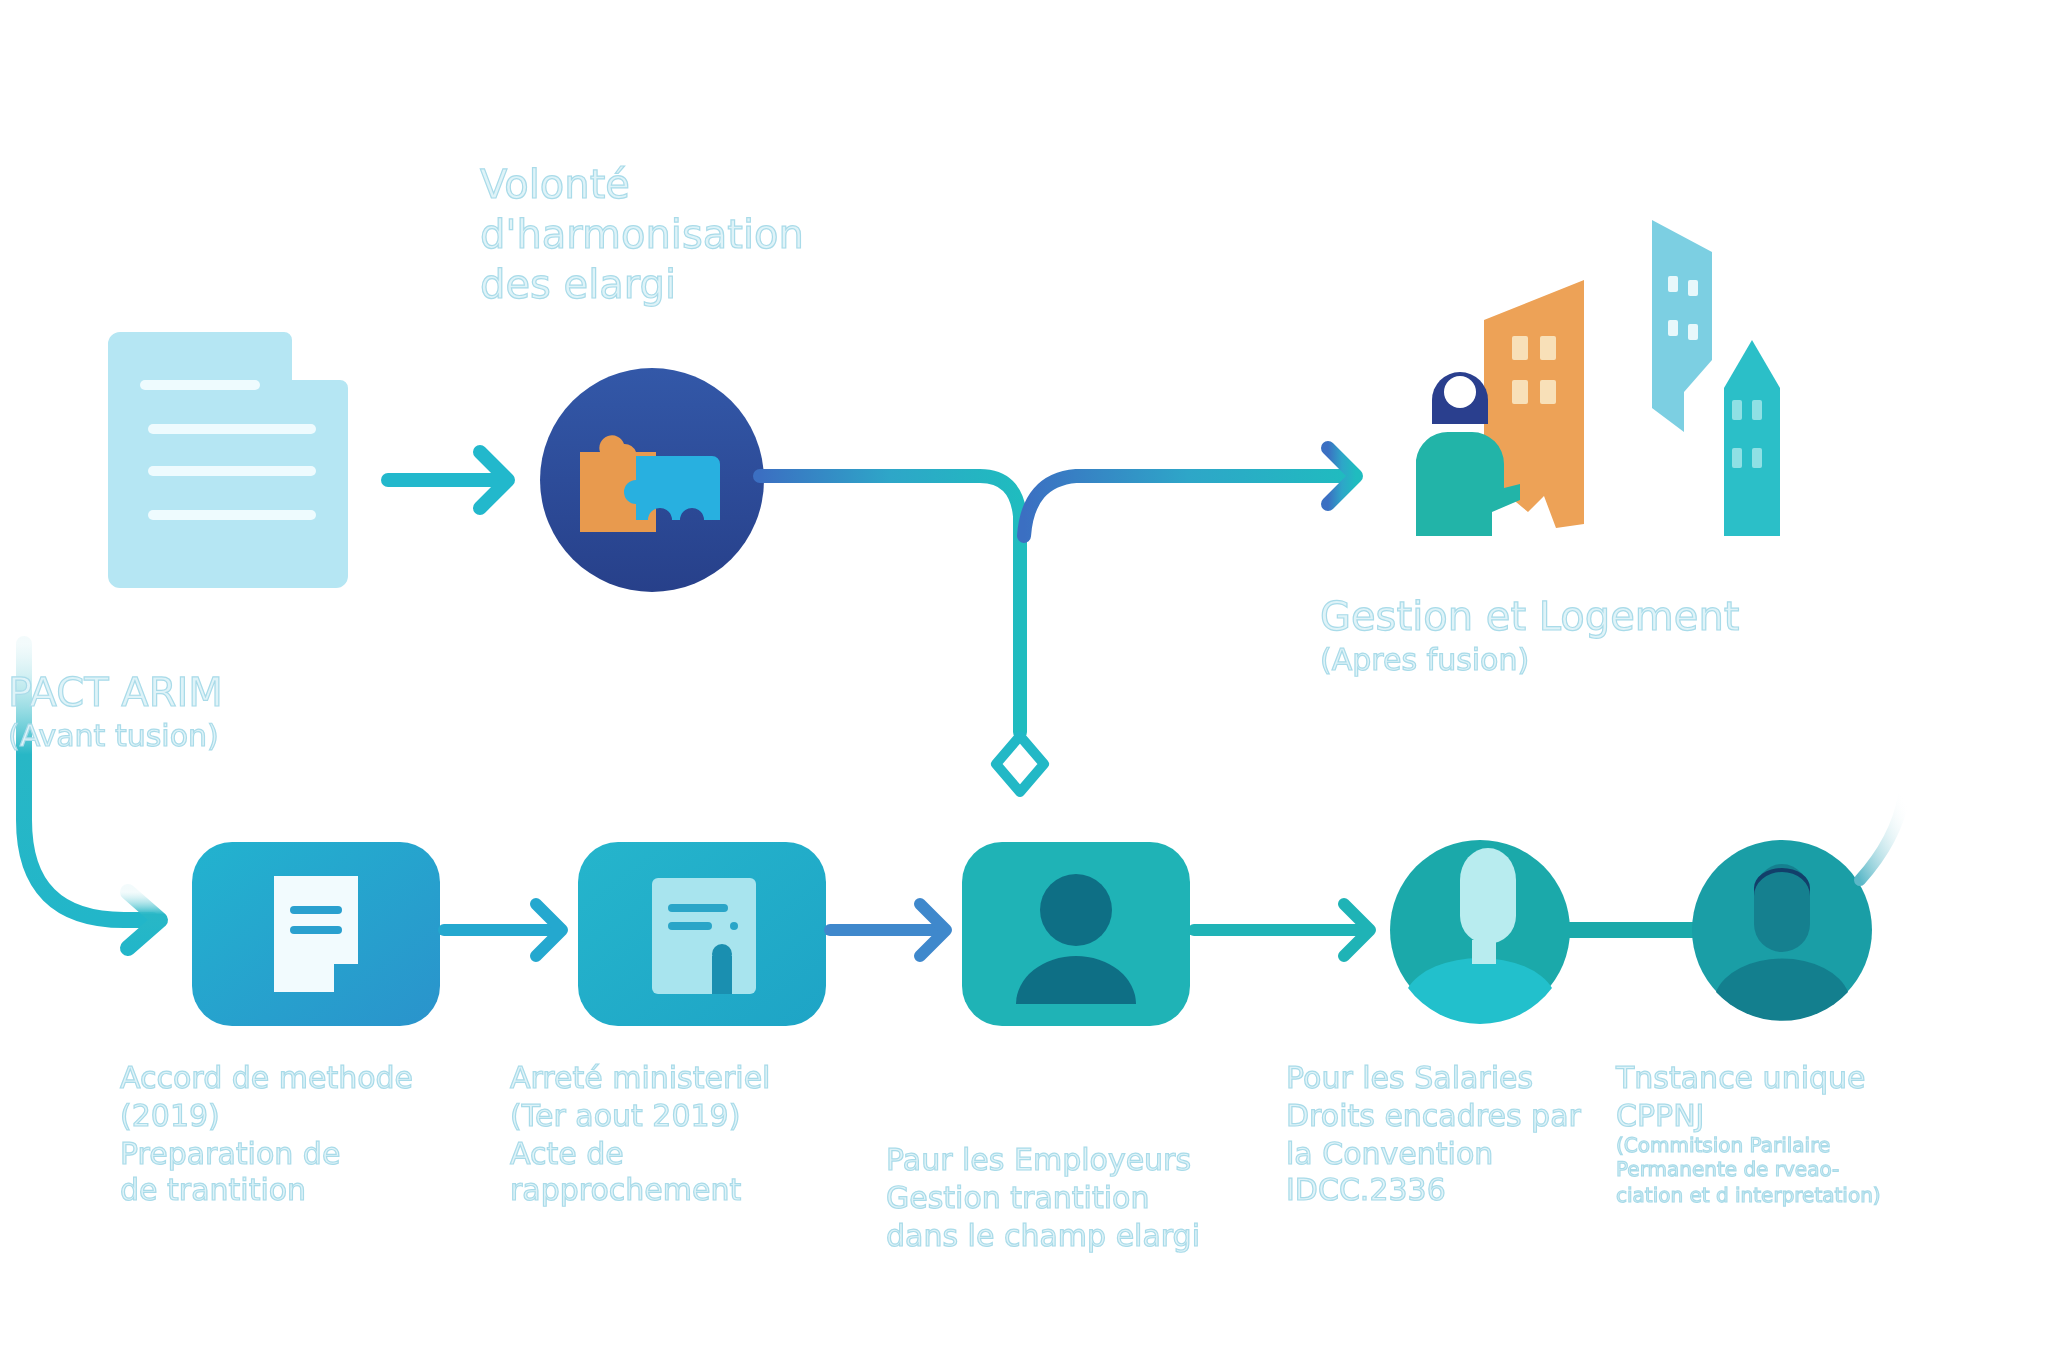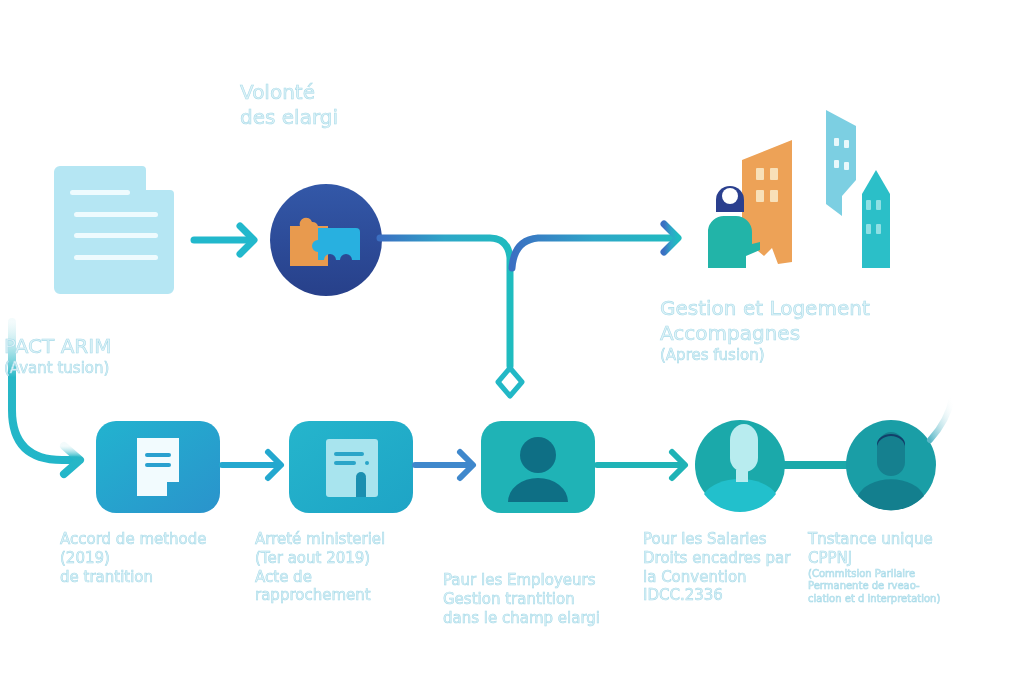--- a/index.html
+++ b/index.html
@@ -163,37 +163,38 @@
       <path d="M877 448 a14 12 0 0 1 28 0 v-4 a14 10 0 0 0 -28 0z" fill="#123f6a"></path>
     </g>
   </g>
   <g>
     <path d="M930 440 Q948 420 952 398" stroke="url(#gTail)" stroke-width="6" fill="none" stroke-linecap="round"></path>
   </g>
 </svg>
 
 <div class="lbl big" style="left:240px; top:80px; width:200px;">
   <span class="l">Volonté</span>
+  <span class="l">d'harmonisation</span>
   <span class="l">des elargi</span>
 </div>
 
 <div class="lbl" style="left:4px; top:334px; width:200px;">
   <span class="l big">PACT ARIM</span>
   <span class="l mid">(Avant tusion)</span>
 </div>
 
 <div class="lbl" style="left:660px; top:296px; width:290px;">
   <span class="l big">Gestion et Logement</span>
-  <span class="l big">Accompagnes</span>
   <span class="l mid">(Apres fusion)</span>
 </div>
 
 <div class="lbl mid" style="left:60px; top:530px; width:200px;">
   <span class="l">Accord de methode</span>
   <span class="l">(2019)</span>
+  <span class="l">Preparation de</span>
   <span class="l">de trantition</span>
 </div>
 
 <div class="lbl mid" style="left:255px; top:530px; width:195px;">
   <span class="l">Arreté ministeriel</span>
   <span class="l">(Ter aout 2019)</span>
   <span class="l">Acte de</span>
   <span class="l">rapprochement</span>
 </div>
 

